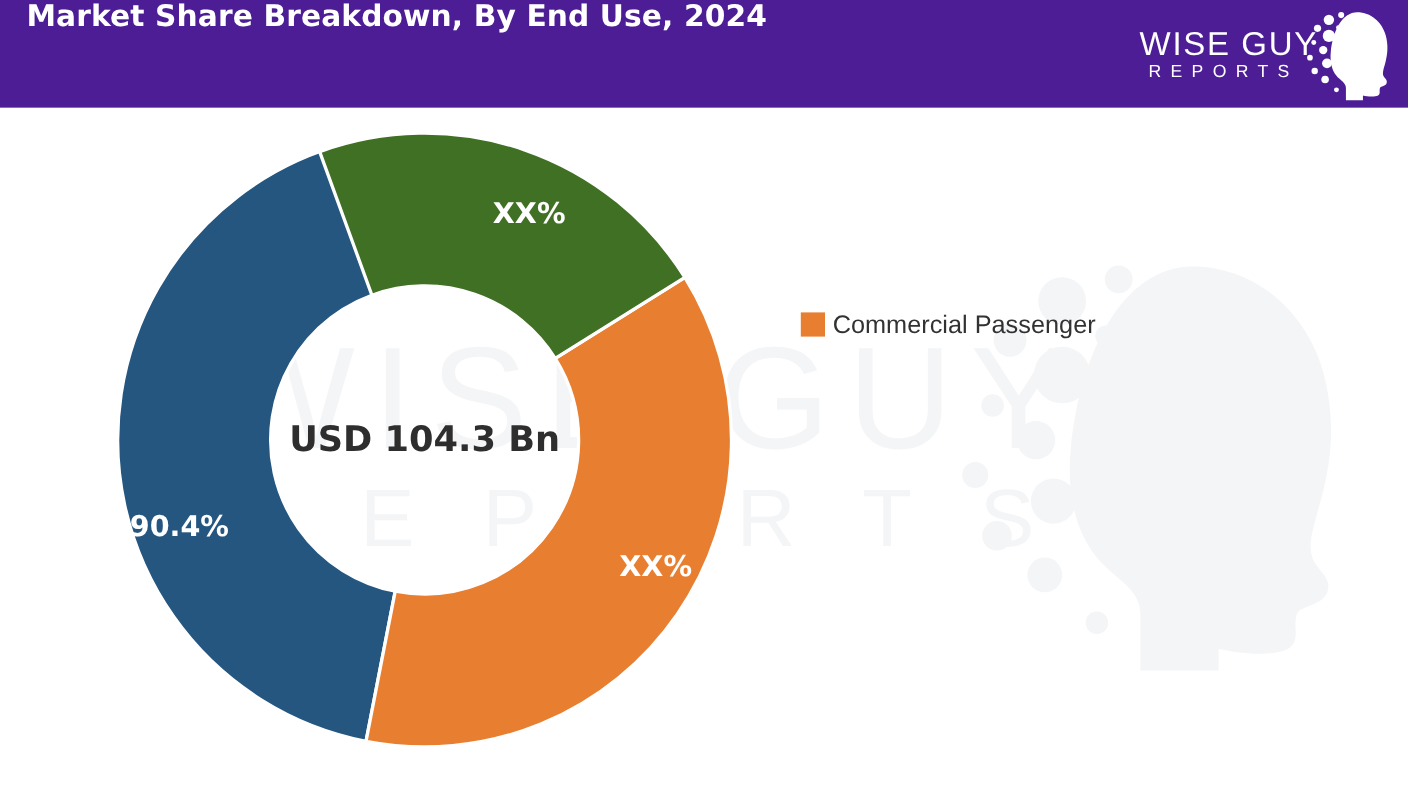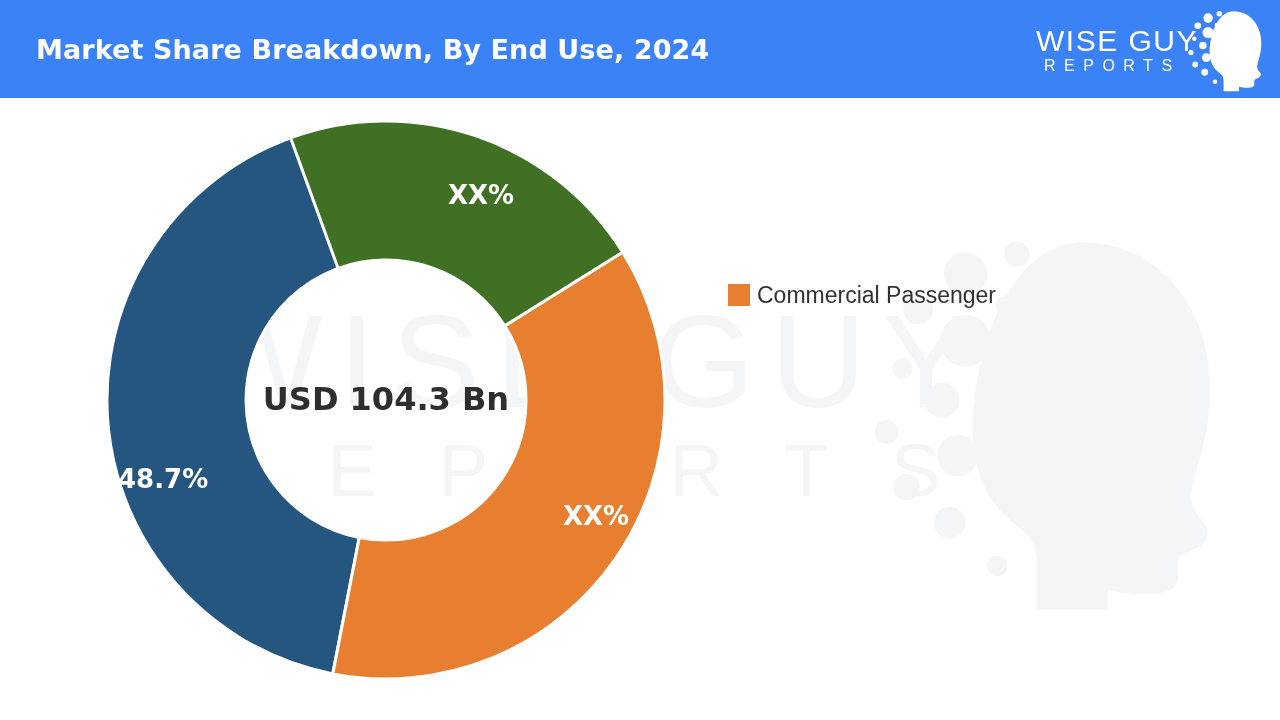--- a/index.html
+++ b/index.html
@@ -15,25 +15,23 @@
     background: #ffffff;
     position: relative;
   }
 
   
   #header-bar {
     position: absolute;
     left: 0; top: 0;
     width: 1280px;
     height: 98px;
-    background: #3b82f6;
+    background: #4c1d95;
     display: flex;
-    align-items: center;
     justify-content: space-between;
-    padding-left: 12px;
   }
 
   #page-title {
     color: #ffffff;
     font-size: 27px;
     font-weight: bold;
     letter-spacing: 0.1px;
     margin-left: 24px;
     white-space: nowrap;
     font-family: "DejaVu Sans", "Liberation Sans", sans-serif;
@@ -238,21 +236,21 @@
   <svg id="donut-chart-svg" width="1280" height="622" viewBox="0 0 1280 622">
     <g id="donut-slices">
         <path d="M 332.76 575.87 A 279 279 0 0 1 416.62 24.68 L 401.36 162.85 A 140 140 0 0 0 359.29 439.43 Z" fill="#255680" stroke="#ffffff" stroke-width="3"></path>
         <path d="M 622.61 154.15 A 279 279 0 0 1 332.76 575.87 L 359.29 439.43 A 140 140 0 0 0 504.73 227.81 Z" fill="#e87e30" stroke="#ffffff" stroke-width="3"></path>
         <path d="M 290.58 39.83 A 279 279 0 0 1 622.61 154.15 L 504.73 227.81 A 140 140 0 0 0 338.12 170.44 Z" fill="#407023" stroke="#ffffff" stroke-width="3"></path>
       </g>
   </svg>
 
   <div id="donut-center-label">USD 104.3 Bn</div>
 
-  <div class="slice-value-label" id="slice-label-0">48.7%</div>
+  <div class="slice-value-label" id="slice-label-0">90.4%</div>
   <div class="slice-value-label" id="slice-label-1">XX%</div>
   <div class="slice-value-label" id="slice-label-2">XX%</div>
 
   <div id="chart-legend">
     <div class="legend-item">
       <span class="legend-swatch" id="legend-swatch-1" style="background: rgb(232, 126, 48);"></span>
       <span class="legend-label">Commercial Passenger</span>
     </div>
   </div>
 

